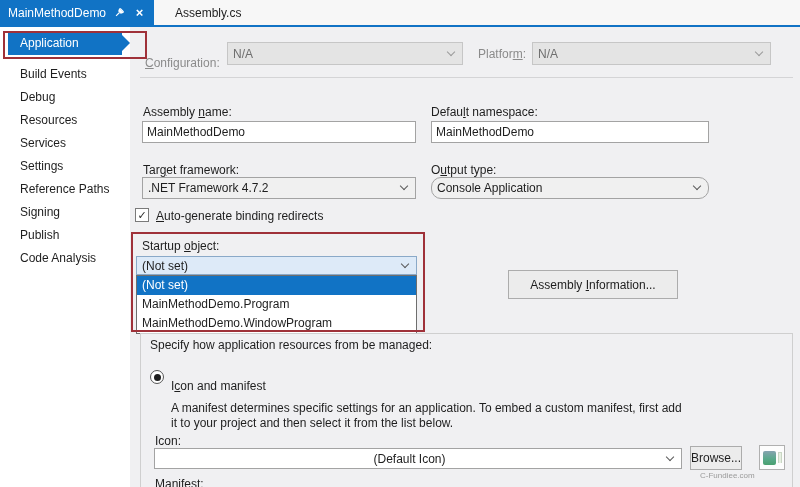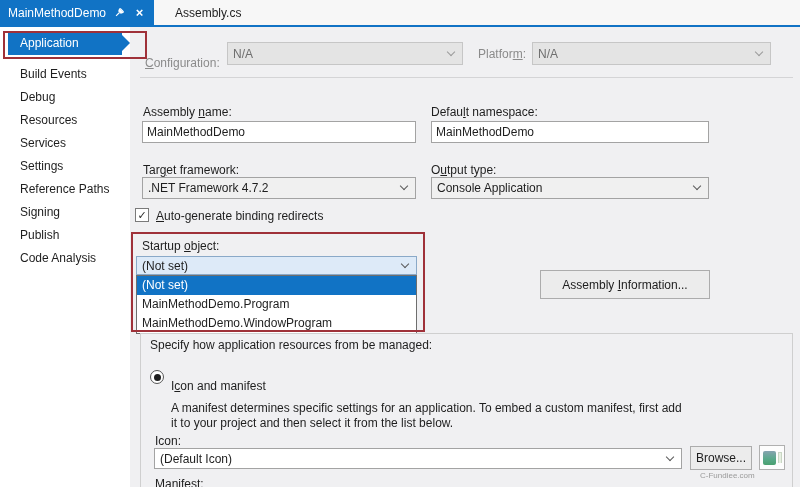--- a/index.html
+++ b/index.html
@@ -160,64 +160,64 @@
 <input class="txt" style="left: 142px; top: 121px; width: 274px; height: 22px;" value="MainMethodDemo">
 <div class="fld-label" style="left:431px; top:105px;"><span>Defau</span><span class="mn">l</span><span>t namespace:</span></div>
 <input class="txt" style="left: 431px; top: 121px; width: 278px; height: 22px;" value="MainMethodDemo">
 
 <div class="fld-label" style="left:143px; top:163px;"><span>Tar</span><span class="mn">g</span><span>et framework:</span></div>
 <div class="combo" style="left:142px; top:177px; width:274px; height:22px;">
   <span>.NET Framework 4.7.2</span>
   <span class="chev"></span>
 </div>
 <div class="fld-label" style="left:431px; top:163px;"><span>O</span><span class="mn">u</span><span>tput type:</span></div>
-<div class="combo" style="left:431px; top:177px; width:278px; height:22px;">
+<div class="combo" style="left:431px; top:177px; width:278px; height:22px;border-radius:10px;">
   <span>Console Application</span>
   <span class="chev"></span>
 </div>
 
 <div class="checkbox" style="left:135px; top:208px;">
     <span>✓</span>
   </div>
 <div class="fld-label" style="left:156px; top:209px;"><span></span><span class="mn">A</span><span>uto-generate binding redirects</span></div>
 
 <div class="fld-label" style="left:142px; top:239px;"><span>Startup </span><span class="mn">o</span><span>bject:</span></div>
 <div class="combo focused" style="left:136px; top:256px; width:281px; height:19px;">
   <span>(Not set)</span>
   <span class="chev"></span>
 </div>
 <div class="droplist" style="left:136px; top:275px; width:281px;">
   <div class="drop-opt selopt">(Not set)</div>
   <div class="drop-opt">MainMethodDemo.Program</div>
   <div class="drop-opt">MainMethodDemo.WindowProgram</div>
 </div>
 
-<button class="btn" style="left:540px; top:270px; width:170px; height:29px;">
+<button class="btn" style="left:508px; top:270px; width:170px; height:29px;">
     <span><span>Assembly </span><span class="mn">I</span><span>nformation...</span></span>
   </button>
 
 <div class="groupbox" style="left:140px; top:333px; width:653px; height:160px;"></div>
 <div class="fld-label" style="left:150px; top:338px;">Specify how application resources from be managed:</div>
 
 <div class="radio" style="left:150px; top:370px;">
     <span class="dot"></span>
   </div>
 <div class="fld-label" style="left:171px; top:371px;margin-top:8px;"><span>I</span><span class="mn">c</span><span>on and manifest</span></div>
 
 <div class="para" style="left:171px; top:401px;">
   <div>A manifest determines specific settings for an application. To embed a custom manifest, first add</div>
   <div>it to your project and then select it from the list below.</div>
 </div>
 
 <div class="fld-label" style="left:155px; top:434px;">Icon:</div>
-<div class="combo white" style="left:154px; top:448px; width:528px; height:21px;">
+<div class="combo white" style="left:154px; top:448px; width:528px; height:21px;justify-content:center;">
   <span>(Default Icon)</span>
   <span class="chev"></span>
 </div>
-<button class="btn" style="left:690px; top:446px; width:62px; height:24px;">Browse...</button>
+<button class="btn" style="left:690px; top:446px; width:52px; height:24px;">Browse...</button>
 <div class="icon-preview" style="left:759px; top:445px;">
   <span class="pic"></span>
   <span class="sliver"></span>
 </div>
 
 <div class="fld-label" style="left:155px; top:477px;">Manifest:</div>
 
 <div class="annot" style="left:3px; top:31px; width:144px; height:28px;"></div>
 <div class="annot" style="left:131px; top:232px; width:294px; height:100px;"></div>
 

